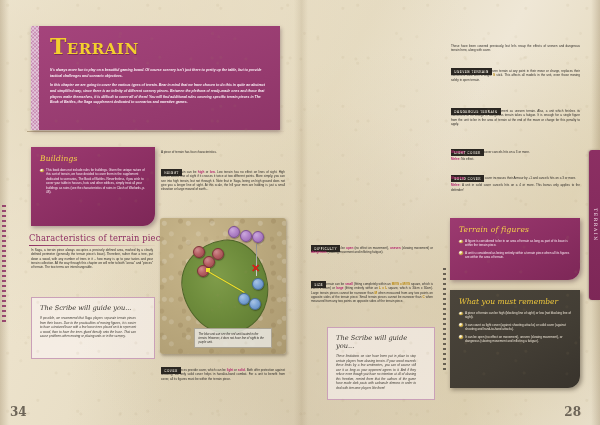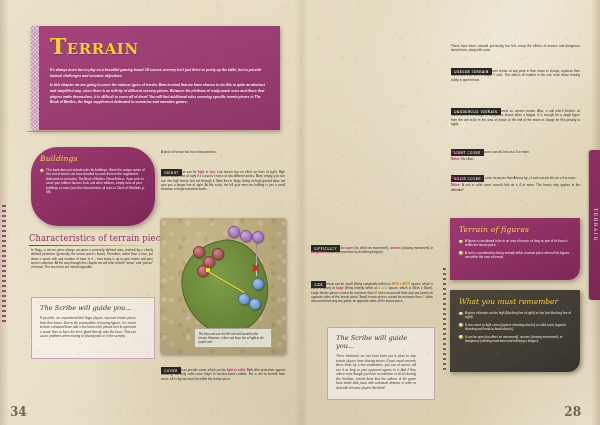--- a/index.html
+++ b/index.html
@@ -271,21 +271,21 @@
   <div id="masthead">
     <div class="weave"></div>
     <h1>Terrain</h1>
     <div class="intro">
       <p class="para">It's always more fun to play on a beautiful gaming board. Of course scenery isn't just there to pretty up the table, but to provide tactical challenges and scenario objectives.</p>
       <p class="para">In this chapter we are going to cover the various types of terrain. Bear in mind that we have chosen to do this in quite an abstract and simplified way, since there is an infinity of different scenery pieces. Between the plethora of ready-made ones and those that players make themselves, it is difficult to cover all of them! You will find additional rules covering specific terrain pieces in The Book of Battles, the Saga supplement dedicated to scenarios and narrative games.</p>
     </div>
   </div>
   <div class="mast-rule"></div>
 
-  <div class="purple-box" style="left:31px; top:147px; width:124px; height:79px;border-radius:27px;">
+  <div class="purple-box" style="left:31px; top:147px; width:124px; height:79px;">
     <h3>Buildings</h3>
     <div class="bullet-row">
       <span class="bullet"></span>
       <span class="txt">This book does not include rules for buildings. Given the unique nature of this sort of terrain, we have decided to cover them in the supplement dedicated to scenarios, The Book of Battles. Nevertheless, if you wish to cover your table in houses, huts and other edifices, simply treat all your buildings as ruins (see the characteristics of ruins in Clash of Warlords, p. 48).</span>
     </div>
   </div>
 
   <div class="sec-head" style="left:29px; top:233px; width:126px;">
     <span>Characteristics of terrain pieces</span>
     <span class="u"></span>
@@ -392,21 +392,21 @@
       <span class="bullet"></span>
       <span class="txt">A figure is considered to be in an area of terrain as long as part of its base is within the terrain piece.</span>
     </div>
     <div class="bullet-row">
       <span class="bullet"></span>
       <span class="txt">A unit is considered as being entirely within a terrain piece when all its figures are within the area of terrain.</span>
     </div>
   </div>
 
   <div class="right-deco"></div>
-  <div class="dark-box" style="left:450px; top:290px; width:130px; height:82px;">
+  <div class="dark-box" style="left:450px; top:290px; width:130px; height:98px;">
     <h3>What you must remember</h3>
     <div class="bullet-row">
       <span class="bullet"></span>
       <span class="txt">A piece of terrain can be high (blocking line of sight) or low (not blocking line of sight).</span>
     </div>
     <div class="bullet-row">
       <span class="bullet"></span>
       <span class="txt">It can count as light cover (against shooting attacks) or solid cover (against shooting and hand-to-hand attacks).</span>
     </div>
     <div class="bullet-row">

